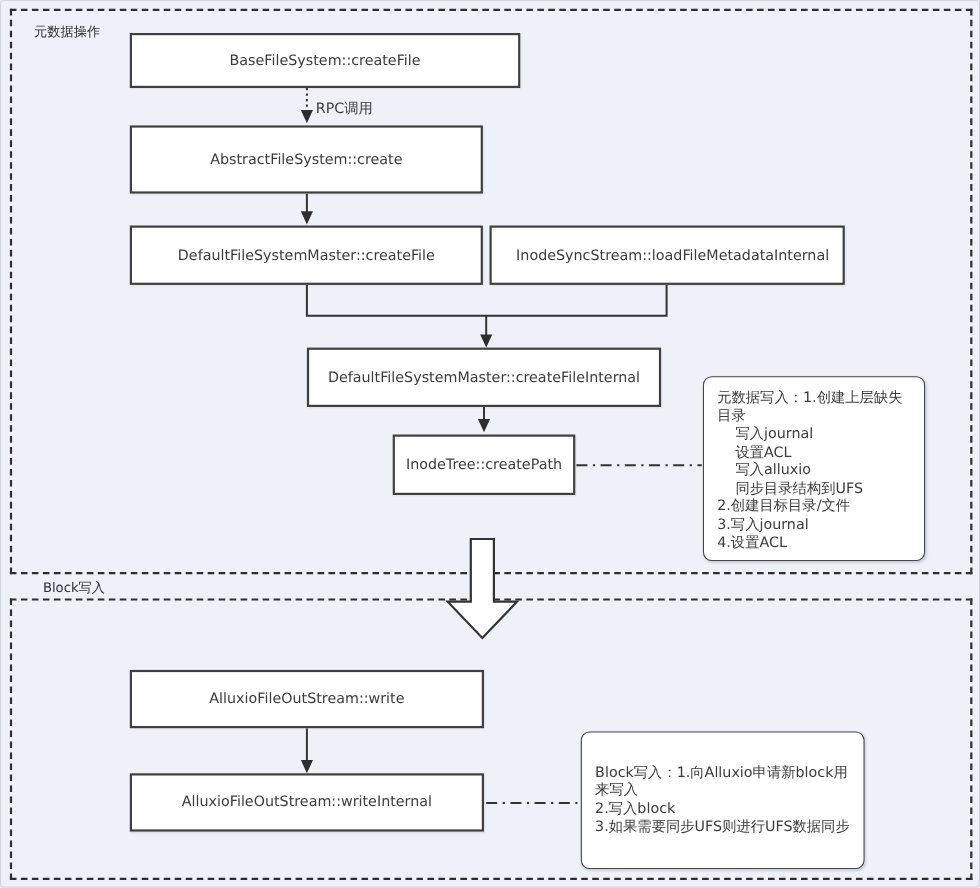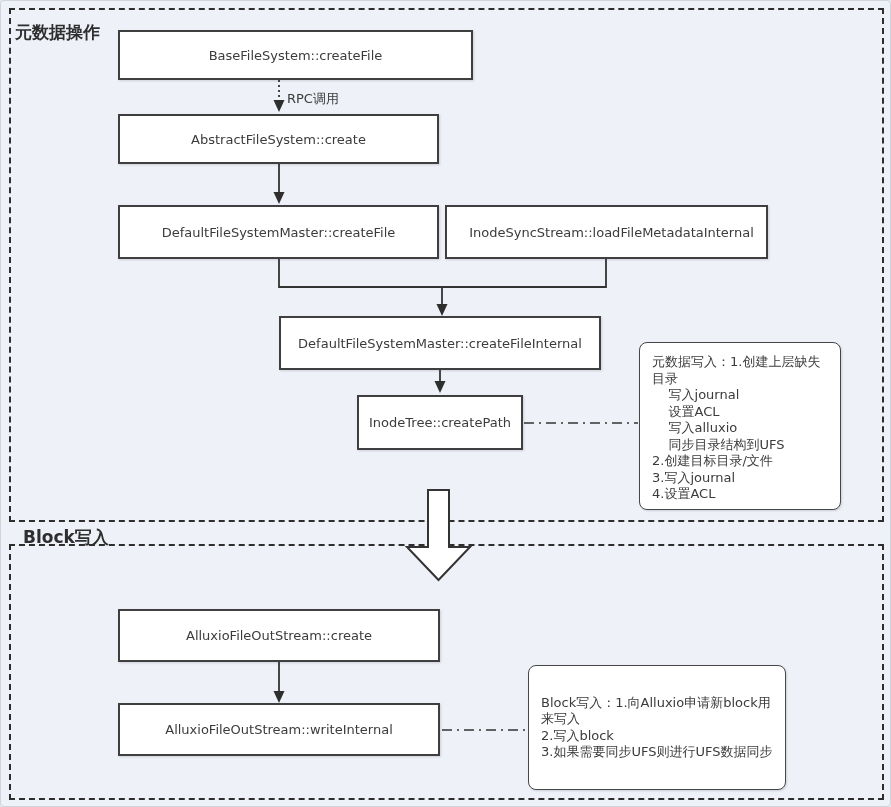--- a/index.html
+++ b/index.html
@@ -15,25 +15,26 @@
     box-sizing:border-box;
   }
   .section{
     position:absolute;
     border:2px dashed #2e2e2e;
     box-sizing:border-box;
     z-index:1;
   }
   .section-label{
     position:absolute;
-    font-size:17px;
-    font-weight:bold;
+    font-size:12px;
+    font-weight:normal;
     color:#2e2e2e;
     z-index:3;
     white-space:nowrap;
+    margin-left:16px;
   }
   .node{
     position:absolute;
     background:#ffffff;
     border:2px solid #3f3f3f;
     box-sizing:border-box;
     display:flex;
     align-items:center;
     justify-content:center;
     font-size:13px;
@@ -113,31 +114,31 @@
     <g>
       <line x1="278" y1="661" x2="278" y2="691" stroke="#333333" stroke-width="1.8"></line>
       <polygon points="272.5,690 283.5,690 278,702" fill="#2e2e2e"></polygon>
     </g>
 
     <line x1="441" y1="729" x2="526" y2="729" stroke="#333333" stroke-width="1.7" stroke-dasharray="10 5 2 5"></line>
   </svg>
 
   <div class="node" style="left:117px;top:29px;width:355px;height:50px;">BaseFileSystem::createFile</div>
 
-  <div class="node" style="left:117px;top:113px;width:321px;height:50px;">AbstractFileSystem::create</div>
+  <div class="node" style="left:117px;top:113px;width:321px;height:62px;">AbstractFileSystem::create</div>
 
   <div class="node" style="left:117px;top:204px;width:321px;height:54px;">DefaultFileSystemMaster::createFile</div>
 
   <div class="node" style="left:444px;top:204px;width:323px;height:54px;padding-left:10px;">InodeSyncStream::loadFileMetadataInternal</div>
 
   <div class="node" style="left:278px;top:315px;width:322px;height:54px;">DefaultFileSystemMaster::createFileInternal</div>
 
   <div class="node" style="left:356px;top:394px;width:166px;height:55px;">InodeTree::createPath</div>
 
-  <div class="node" style="left:117px;top:608px;width:322px;height:53px;">AlluxioFileOutStream::create</div>
+  <div class="node" style="left:117px;top:608px;width:322px;height:53px;">AlluxioFileOutStream::write</div>
 
   <div class="node" style="left:117px;top:702px;width:322px;height:53px;text-align:center;">AlluxioFileOutStream::writeInternal</div>
 
   <div class="edge-label" style="left:286px;top:89px;">RPC调用</div>
 
   <div class="note" id="note-metadata" style="left:638px;top:341px;width:202px;height:168px;">元数据写入：1.创建上层缺失目录
     写入journal
     设置ACL
     写入alluxio
     同步目录结构到UFS

